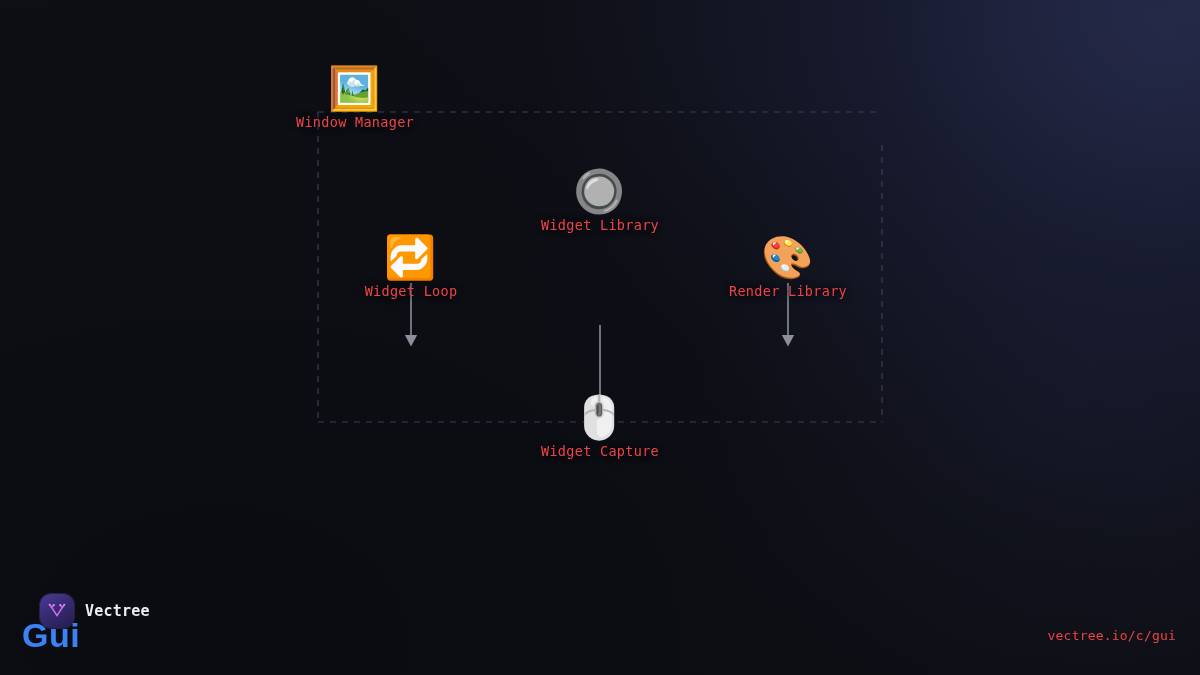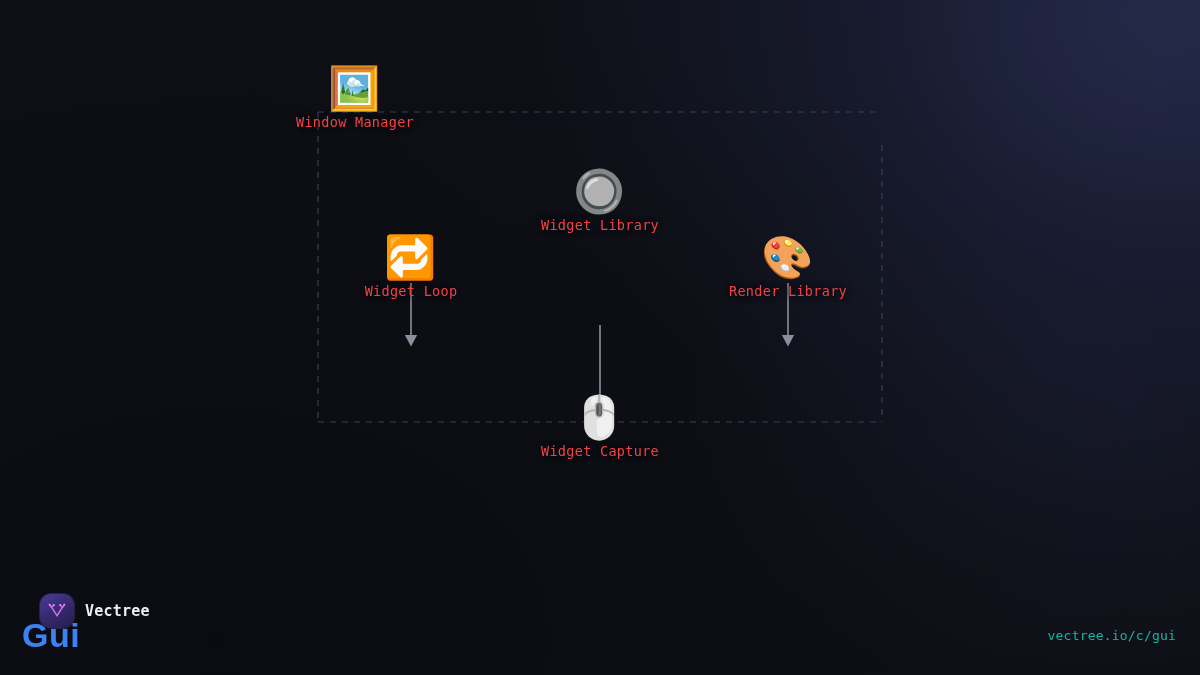--- a/index.html
+++ b/index.html
@@ -130,21 +130,21 @@
     color: #3b82f6;
     letter-spacing: 0.5px;
   }
 
   .page-url {
     position: absolute;
     right: 24px;
     bottom: 32px;
     font-family: "DejaVu Sans Mono", "Liberation Mono", monospace;
     font-size: 13px;
-    color: #14b8a6;
+    color: #ef4444;
     letter-spacing: 0.2px;
     margin-left: 35px;
   }
 </style>
 </head>
 <body>
 
 <div class="bg-wash bg-wash-a"></div>
 <div class="bg-wash bg-wash-b"></div>
 <div class="bg-wash bg-wash-c"></div>

